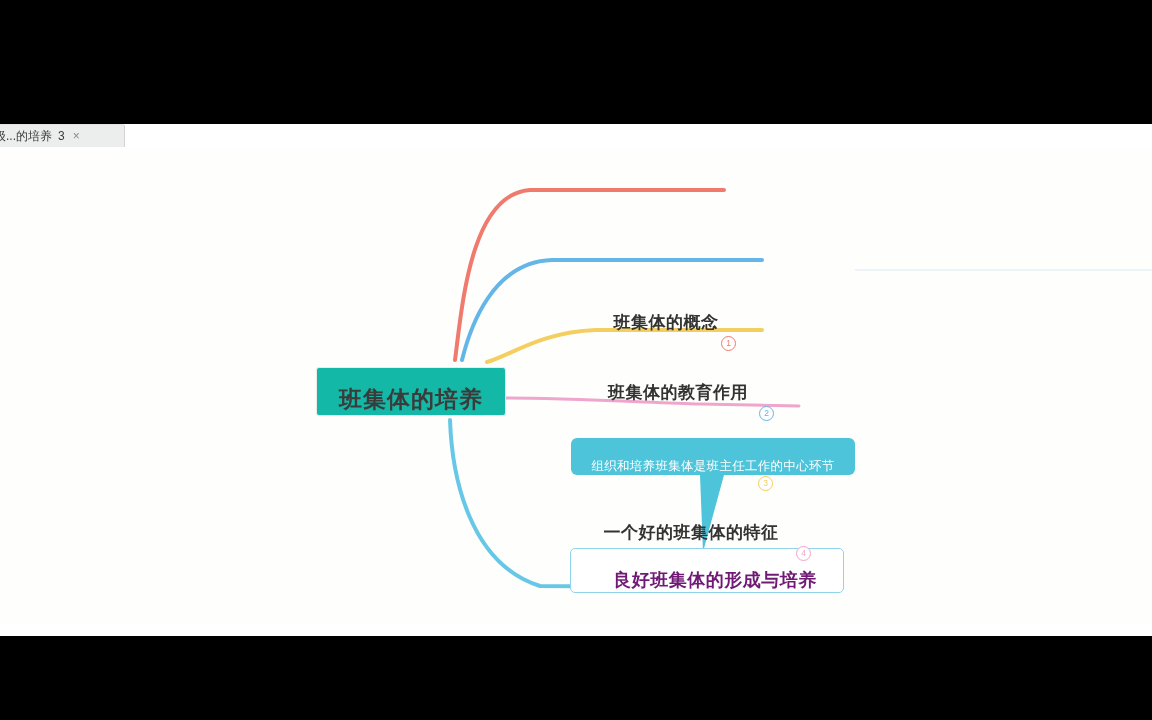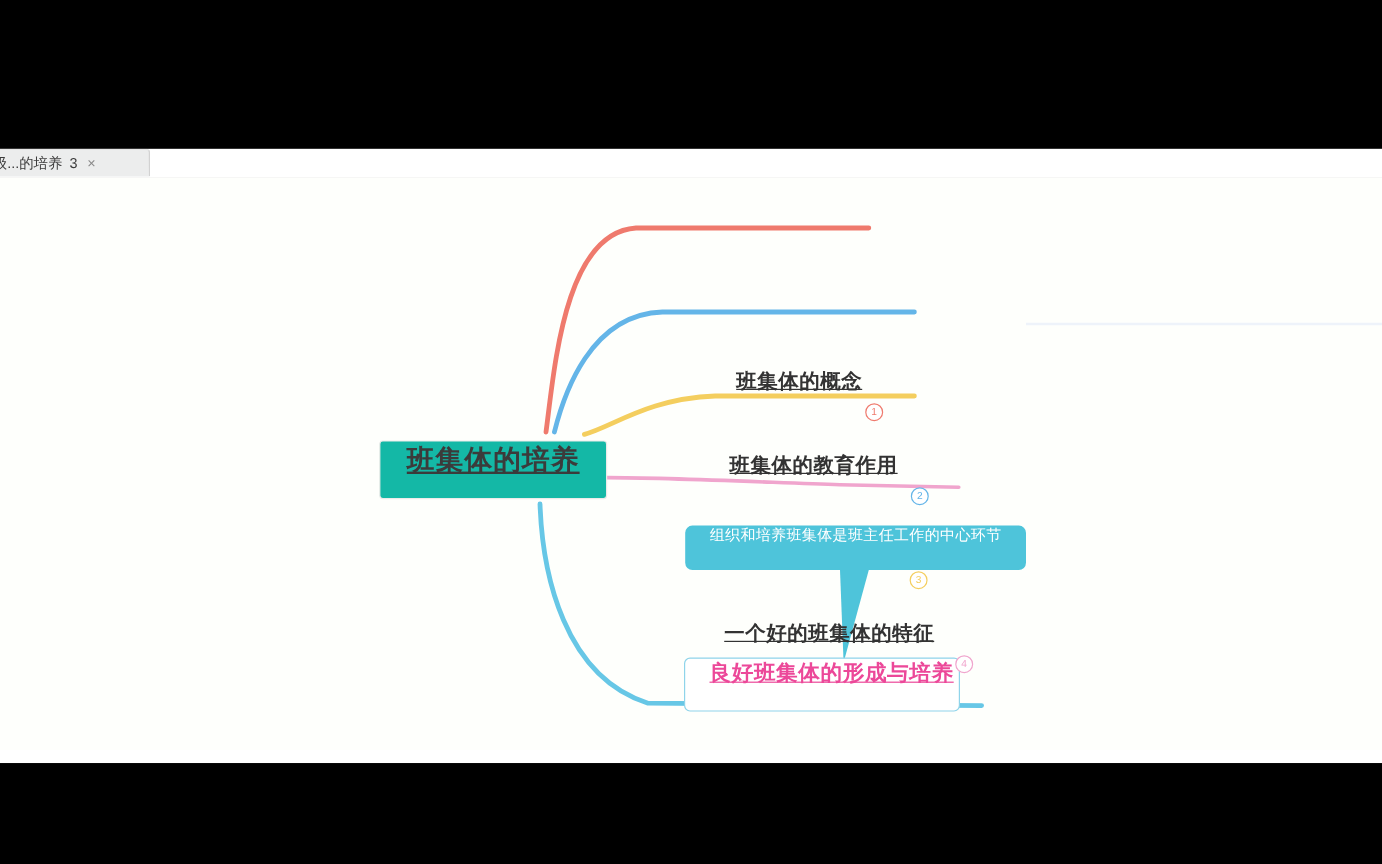--- a/index.html
+++ b/index.html
@@ -100,24 +100,23 @@
   #canvas-svg {
     position: absolute;
     left: 0;
     top: 0;
   }
 
   .node {
     position: absolute;
     box-sizing: border-box;
     display: flex;
-    align-items: flex-start;
+    align-items: flex-end;
     justify-content: center;
     white-space: nowrap;
-    text-decoration: underline;
   }
 
   
   #node-root {
     left: 316px;
     top: 219px;
     width: 190px;
     height: 49px;
     background: #14b8a6;
     border: 1px solid #ebebe9;
@@ -138,43 +137,43 @@
 
   #node-1 { left: 586px; top: 158px; width: 160px; height: 28px; }
   #node-2 { left: 586px; top: 228px; width: 184px; height: 28px; }
   #node-3 { left: 586px; top: 298px; width: 184px; height: 28px; }
   #node-4 { left: 586px; top: 368px; width: 210px; height: 28px; }
 
   
   #node-5 {
     left: 570px;
     top: 400px;
-    width: 230px;
+    width: 274px;
     height: 45px;
     background: #ffffff;
     border: 1.5px solid #8fd4ea;
     border-radius: 5px;
-    color: #ec4899;
+    color: #701a75;
     font-size: 18px;
     font-weight: bold;
     letter-spacing: 0.5px;
     padding-left: 16px;
   }
 
   
   #tooltip {
     position: absolute;
     left: 571px;
     top: 290px;
     width: 284px;
     height: 37px;
     background: #4ec4da;
     border-radius: 6px;
     display: flex;
-    align-items: flex-start;
+    align-items: flex-end;
     justify-content: center;
     color: #ffffff;
     font-size: 12.5px;
     letter-spacing: 0.3px;
     white-space: nowrap;
   }
 
   
   .badge {
     position: absolute;

